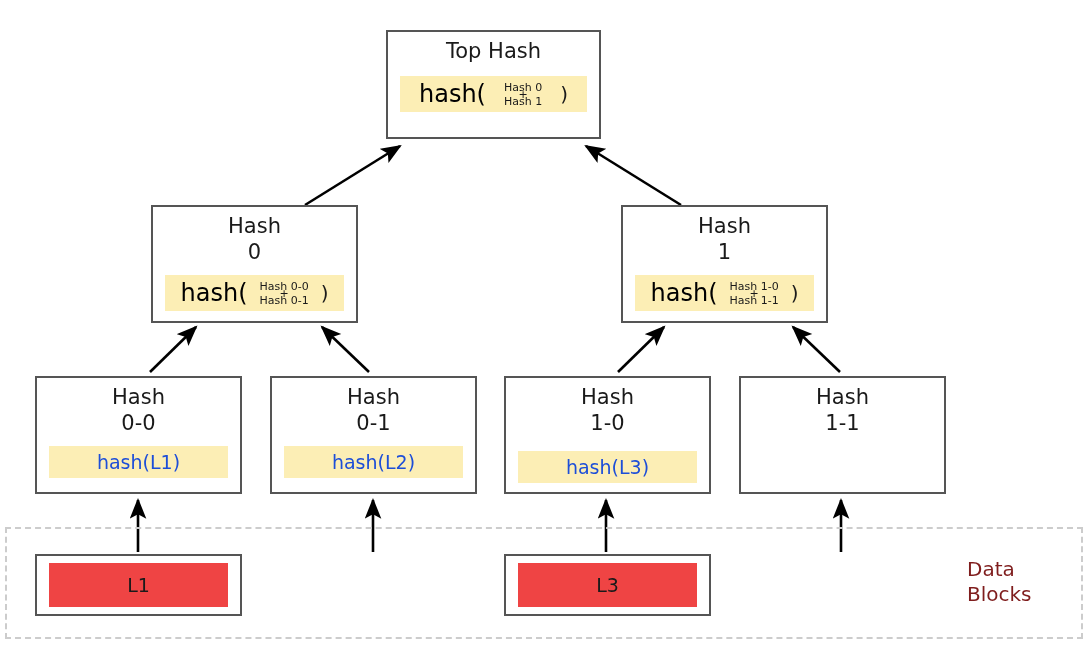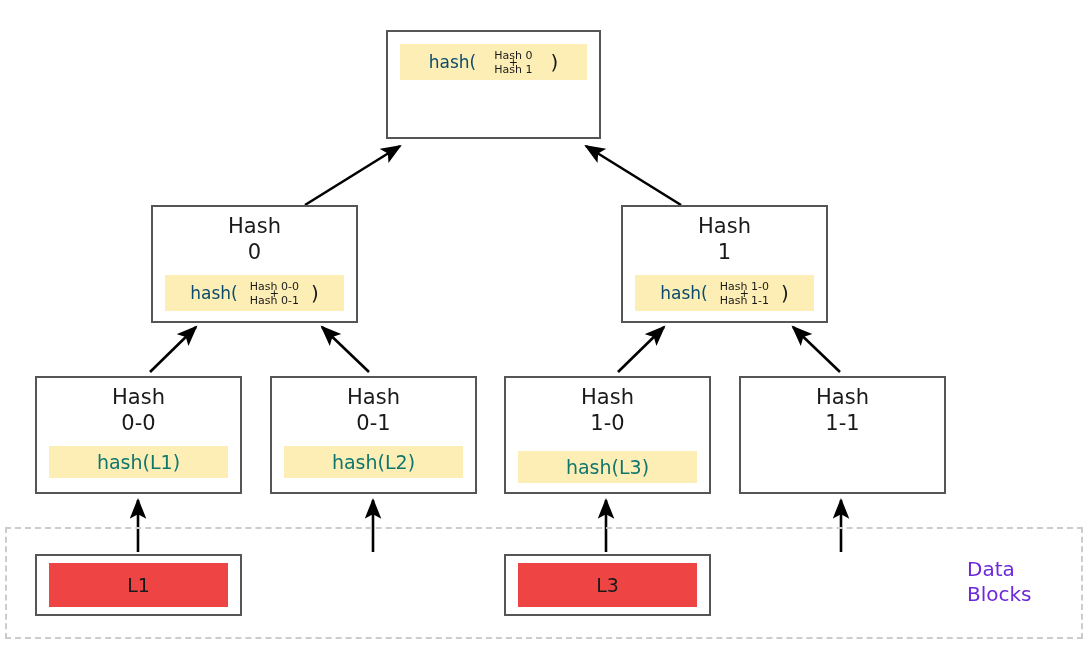--- a/index.html
+++ b/index.html
@@ -30,21 +30,21 @@
   .group-dashed {
     position: absolute;
     border: 2px dashed #cccccc;
     box-sizing: border-box;
     background: transparent;
   }
   .group-label {
     position: absolute;
     font-size: 20px;
     line-height: 25px;
-    color: #6d28d9;
+    color: #7f1d1d;
     white-space: pre-line;
     text-align: left;
   }
   
   .node {
     position: absolute;
     box-sizing: border-box;
     background: #ffffff;
     border: 2px solid #555555;
     display: flex;
@@ -63,23 +63,23 @@
   .hash-band {
     background: #fceeb5;
     margin: 0 12px;
     display: flex;
     flex-direction: row;
     align-items: center;
     justify-content: center;
     box-sizing: border-box;
   }
   .hash-open {
-    font-size: 17px;
+    font-size: 24px;
     line-height: 24px;
-    color: #0c4a6e;
+    color: #000000;
   }
   .hash-close {
     font-size: 20px;
     line-height: 24px;
     color: #1a1a1a;
   }
   .hash-args {
     display: flex;
     flex-direction: column;
     align-items: center;
@@ -97,21 +97,21 @@
     position: absolute;
     left: 50%;
     top: 50%;
     transform: translate(-50%, -50%);
     font-size: 11px;
     line-height: 11px;
   }
   .hash-simple {
     font-size: 19px;
     line-height: 23px;
-    color: #0f766e;
+    color: #1d4ed8;
     text-align: center;
   }
   
   .datablock {
     position: absolute;
     box-sizing: border-box;
     background: #ffffff;
     border: 2px solid #555555;
     display: flex;
     align-items: center;
@@ -156,20 +156,21 @@
     <line x1="138" y1="552" x2="138" y2="500" stroke="#000000" stroke-width="2.6" marker-end="url(#ah)"></line>
 
     <line x1="373" y1="552" x2="373" y2="500" stroke="#000000" stroke-width="2.6" marker-end="url(#ah)"></line>
 
     <line x1="606" y1="552" x2="606" y2="500" stroke="#000000" stroke-width="2.6" marker-end="url(#ah)"></line>
 
     <line x1="841" y1="552" x2="841" y2="500" stroke="#000000" stroke-width="2.6" marker-end="url(#ah)"></line>
   </svg>
 
   <div class="node" style="left:386px; top:30px; width:215px; height:109px;">
+    <div class="node-title">Top Hash</div>
     <div class="hash-band" style="height:36px; margin-top:12px;">
       <span class="hash-open">hash(</span>
       <span class="hash-args" style="margin:0 18px;">
         <span class="arg">Hash 0</span>
         <span class="arg" style="height:3px;"></span>
         <span class="arg">Hash 1</span>
         <span class="plus">+</span>
       </span>
       <span class="hash-close">)</span>
     </div>

